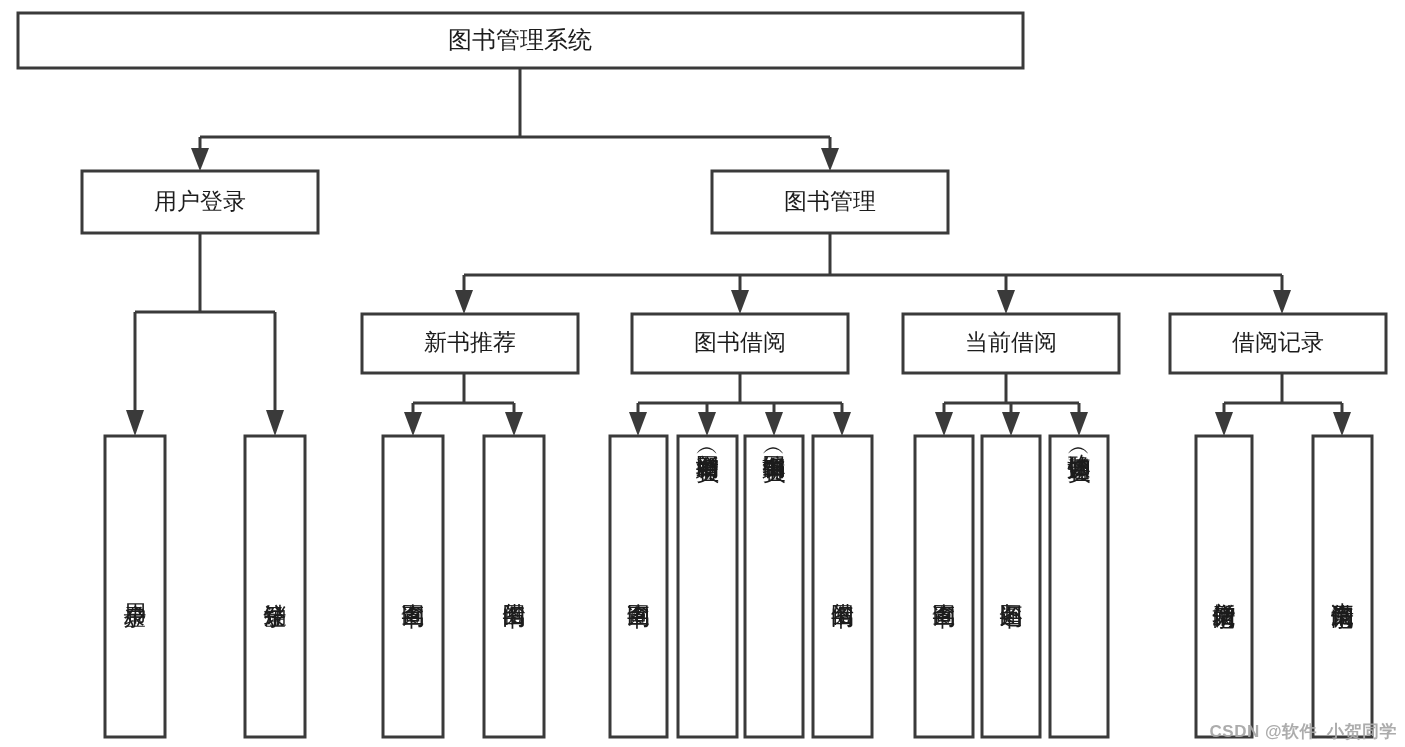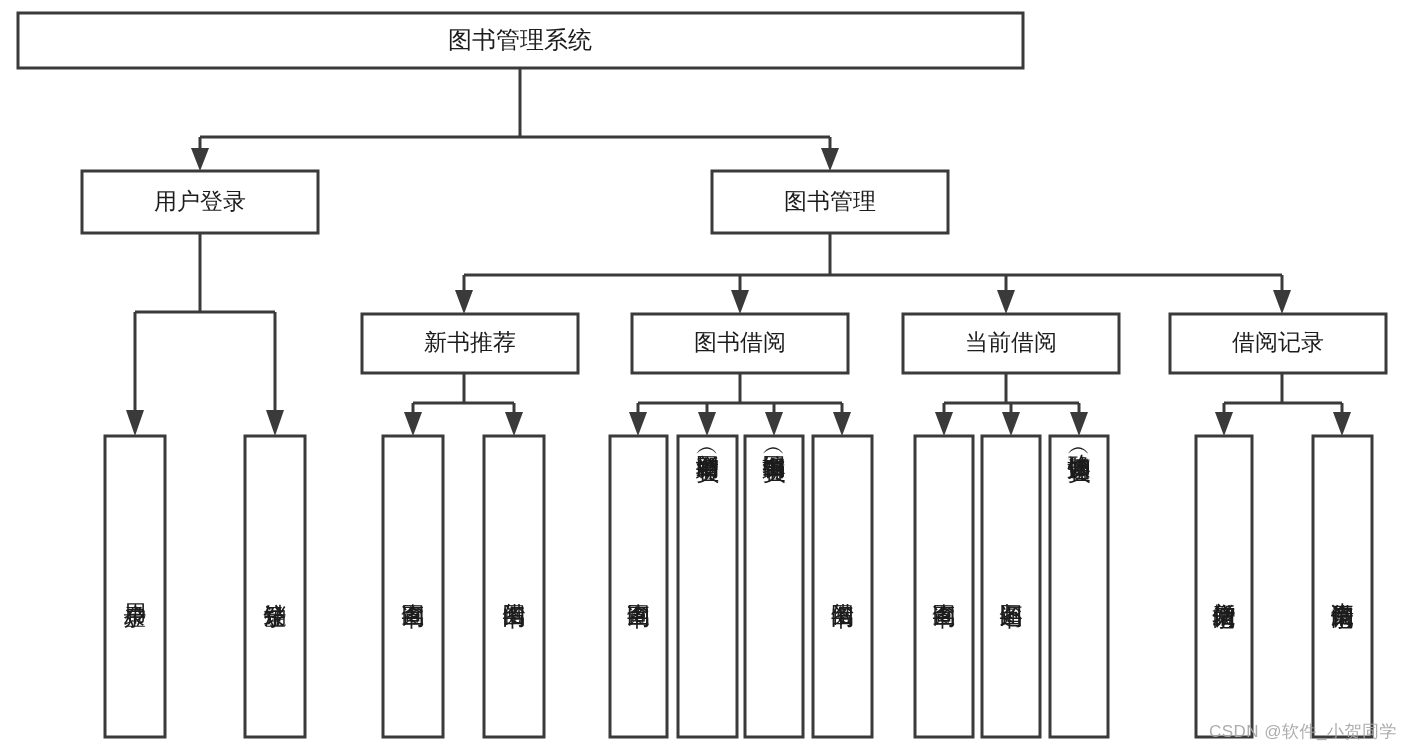--- a/index.html
+++ b/index.html
@@ -71,20 +71,21 @@
     position: absolute;
     right: 8px;
     bottom: 4px;
     font-family: "Liberation Sans", "DejaVu Sans", sans-serif;
     font-size: 17px;
     color: #a8a8a8;
     opacity: 0.95;
     letter-spacing: 0.5px;
     pointer-events: none;
     white-space: nowrap;
+    font-weight: bold;
   }
 </style>
 </head>
 <body>
 
 <div id="diagram-root">
 
   <svg id="tree-svg" viewBox="0 0 1405 747">
 
     <g>

